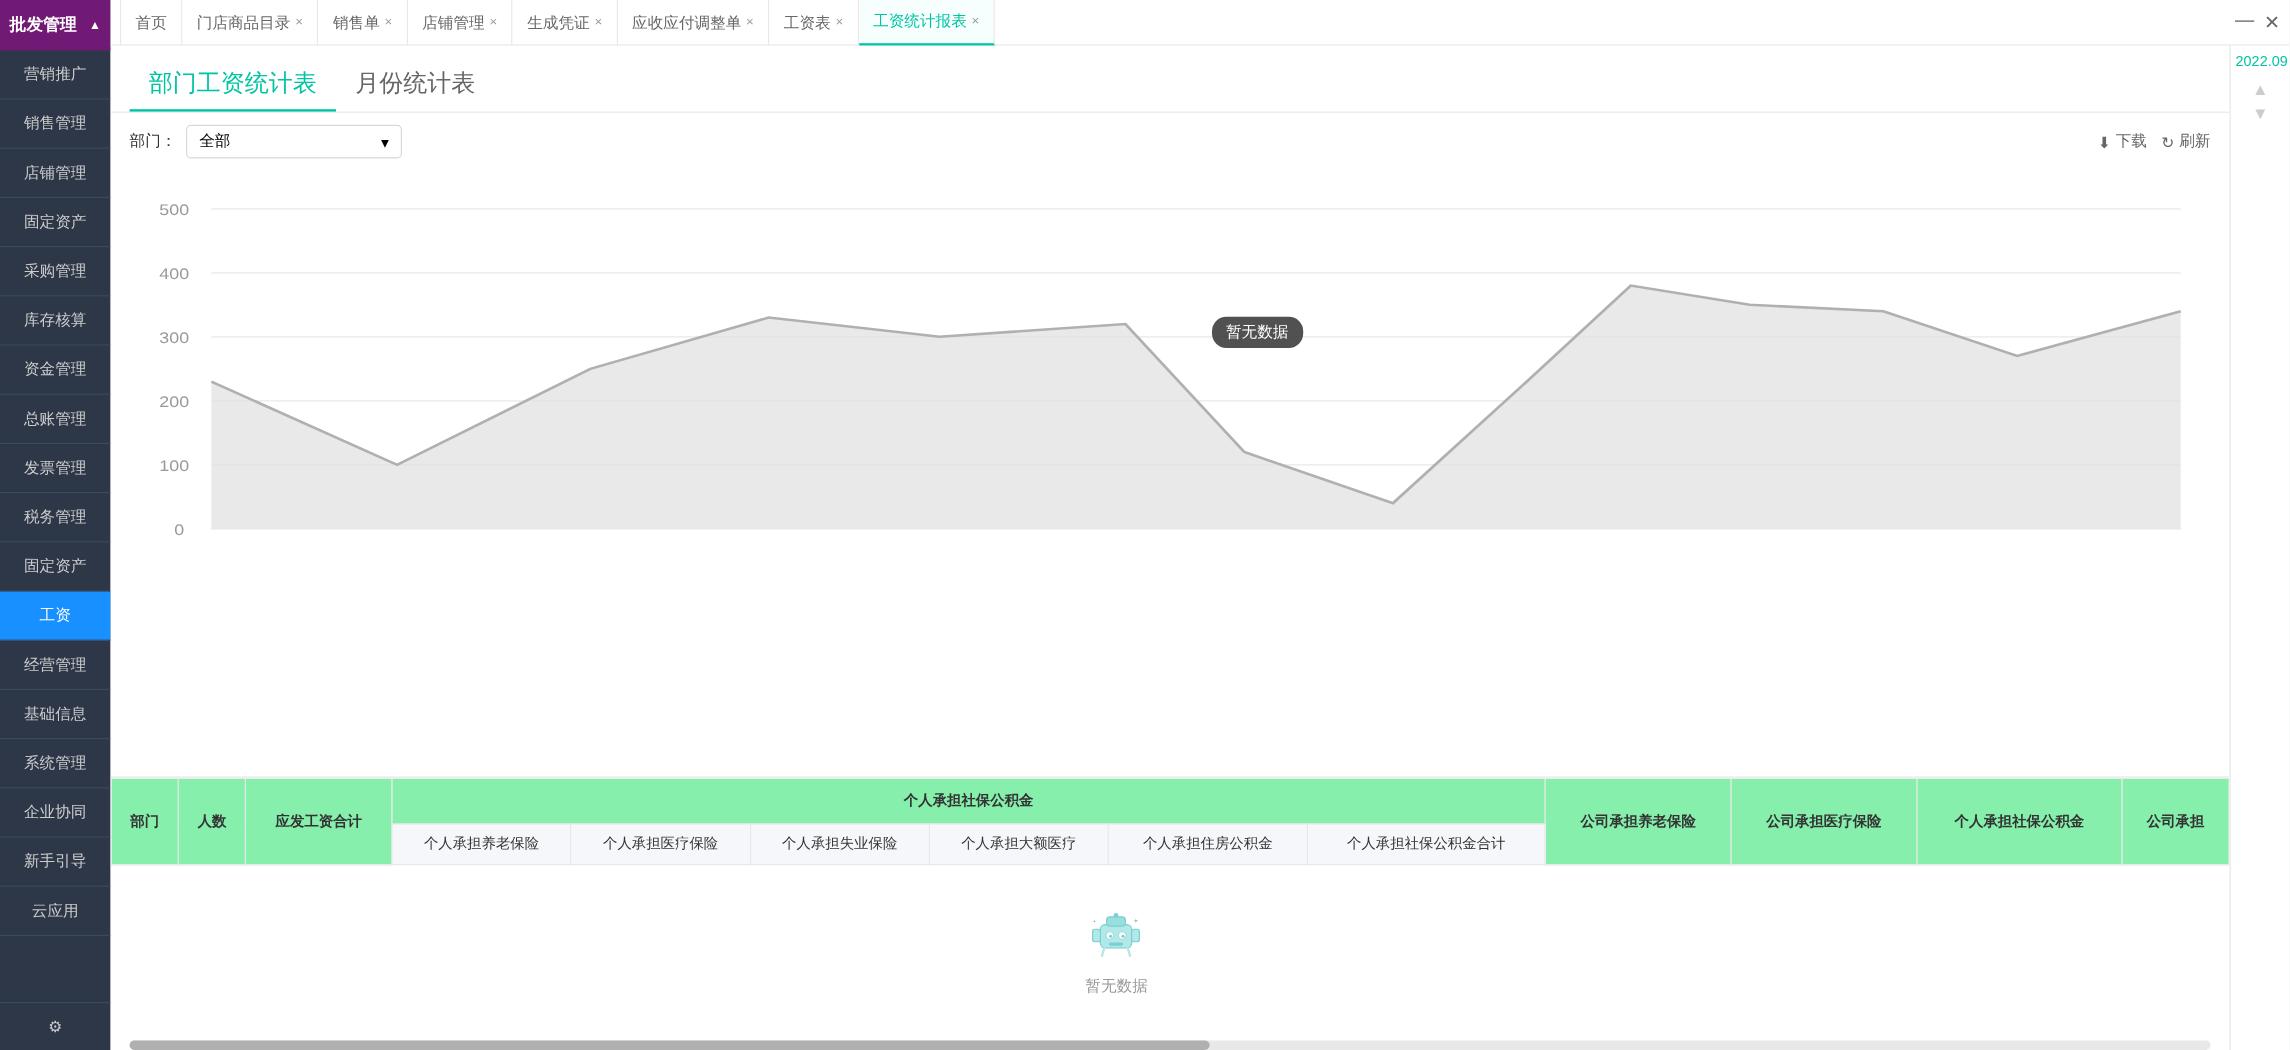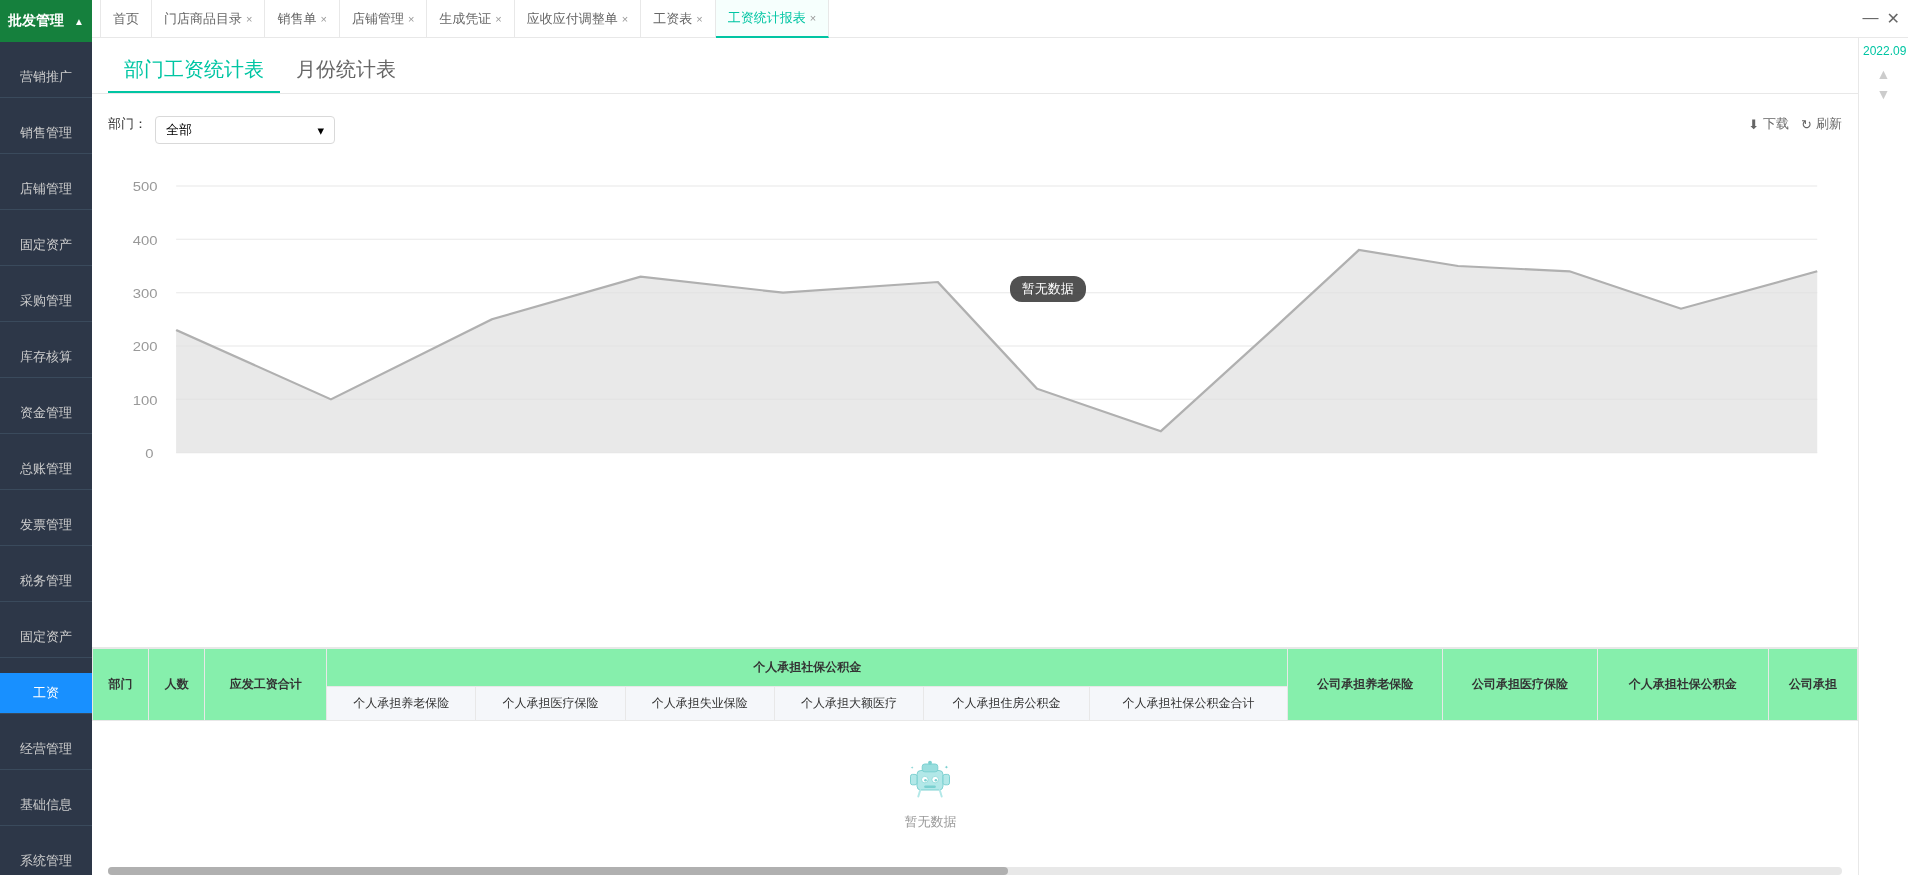--- a/index.html
+++ b/index.html
@@ -9,39 +9,38 @@
     .sidebar {
       width: 92px;
       background: #2d3748;
       color: #ccc;
       display: flex;
       flex-direction: column;
       height: 100%;
       flex-shrink: 0;
     }
     .sidebar-header {
-      background: #15803d;
+      background: #701a75;
       color: #fff;
       padding: 12px 8px;
       font-size: 14px;
       font-weight: bold;
       display: flex;
       align-items: center;
       justify-content: space-between;
       cursor: pointer;
     }
     .sidebar-header .arrow { font-size: 10px; }
     .sidebar-item {
       padding: 11px 8px;
       text-align: center;
       font-size: 13px;
       color: #ccc;
       cursor: pointer;
       border-bottom: 1px solid #3a4a5c;
-      margin-top: 15px;
     }
     .sidebar-item.active { background: #1890ff; color: #fff; }
     .sidebar-footer {
       margin-top: auto;
       padding: 12px 8px;
       text-align: center;
       color: #ccc;
       cursor: pointer;
       border-top: 1px solid #3a4a5c;
     }
@@ -132,21 +131,20 @@
       display: flex;
       align-items: center;
       border: 1px solid #d9d9d9;
       border-radius: 4px;
       padding: 4px 10px;
       cursor: pointer;
       width: 180px;
       justify-content: space-between;
       background: #fff;
       font-size: 13px;
-      margin-top: 12px;
     }
     .toolbar-right { display: flex; gap: 12px; align-items: center; }
     .btn-action {
       display: flex;
       align-items: center;
       gap: 4px;
       color: #666;
       cursor: pointer;
       font-size: 13px;
     }

